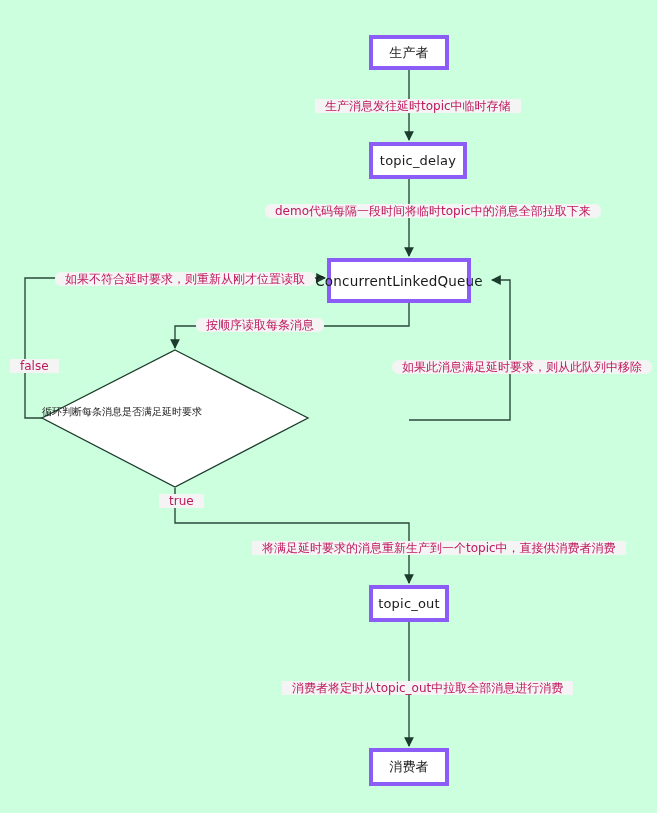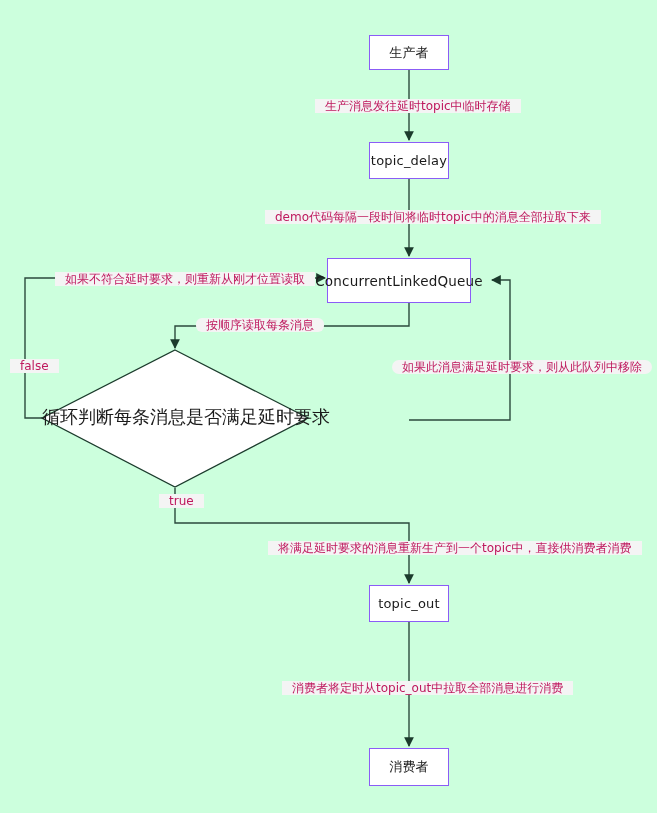--- a/index.html
+++ b/index.html
@@ -23,66 +23,66 @@
     position: absolute;
     left: 0;
     top: 0;
     width: 657px;
     height: 813px;
   }
   .node {
     position: absolute;
     box-sizing: border-box;
     background: #ffffff;
-    border: 1px solid #8b5cf6;
+    border: 4px solid #8b5cf6;
     display: flex;
     align-items: center;
     justify-content: center;
     font-size: 13px;
     color: #1a1a1a;
     white-space: nowrap;
     letter-spacing: 0.2px;
   }
   .node-producer   { left: 369px; top: 35px;  width: 80px; height: 35px; }
-  .node-topicdelay { left: 369px; top: 142px; width: 80px; height: 37px; }
+  .node-topicdelay { left: 369px; top: 142px; width: 98px; height: 37px; }
   .node-queue      { left: 327px; top: 258px; width: 144px; height: 45px; font-size: 13.5px; }
   .node-topicout   { left: 369px; top: 585px; width: 80px; height: 37px; justify-content: center; }
   .node-consumer   { left: 369px; top: 748px; width: 80px; height: 38px; align-items: center; }
 
   .diamond-label {
     position: absolute;
     left: 42px;
     top: 405px;
     width: 266px;
-    text-align: center;
-    font-size: 18px;
+    text-align: left;
+    font-size: 10px;
     color: #1a1a1a;
     white-space: nowrap;
   }
 
   .edge-label {
     position: absolute;
     font-size: 12px;
     color: #be185d;
     background: #f4f4f4;
     white-space: nowrap;
     line-height: 14px;
     padding: 0 10px;
   }
   .edge-label.plain {
     background: #f4f4f4;
   }
   .lbl-produce   { left: 315px; top: 99px; }
-  .lbl-demo      { left: 265px; top: 210px; }
-  .lbl-notmatch  { left: 55px;  top: 272px; }
+  .lbl-demo      { left: 265px; top: 204px; border-radius: 6px; }
+  .lbl-notmatch  { left: 55px;  top: 272px; border-radius: 6px; }
   .lbl-inorder   { left: 196px; top: 318px; border-radius: 6px; }
   .lbl-match     { left: 392px; top: 360px; border-radius: 7px; }
   .lbl-false     { left: 10px;  top: 359px; }
   .lbl-true      { left: 159px; top: 494px; }
-  .lbl-reproduce { left: 268px; top: 541px; }
+  .lbl-reproduce { left: 252px; top: 541px; }
   .lbl-consume   { left: 282px; top: 681px; }
 </style>
 </head>
 <body>
 
 <div id="canvas">
 
   <svg id="wires" viewBox="0 0 657 813" width="657" height="813" xmlns="http://www.w3.org/2000/svg">
     <defs>
       <marker id="arrow" viewBox="0 0 10 10" refX="9" refY="5" markerWidth="7" markerHeight="7" orient="auto-start-reverse">

